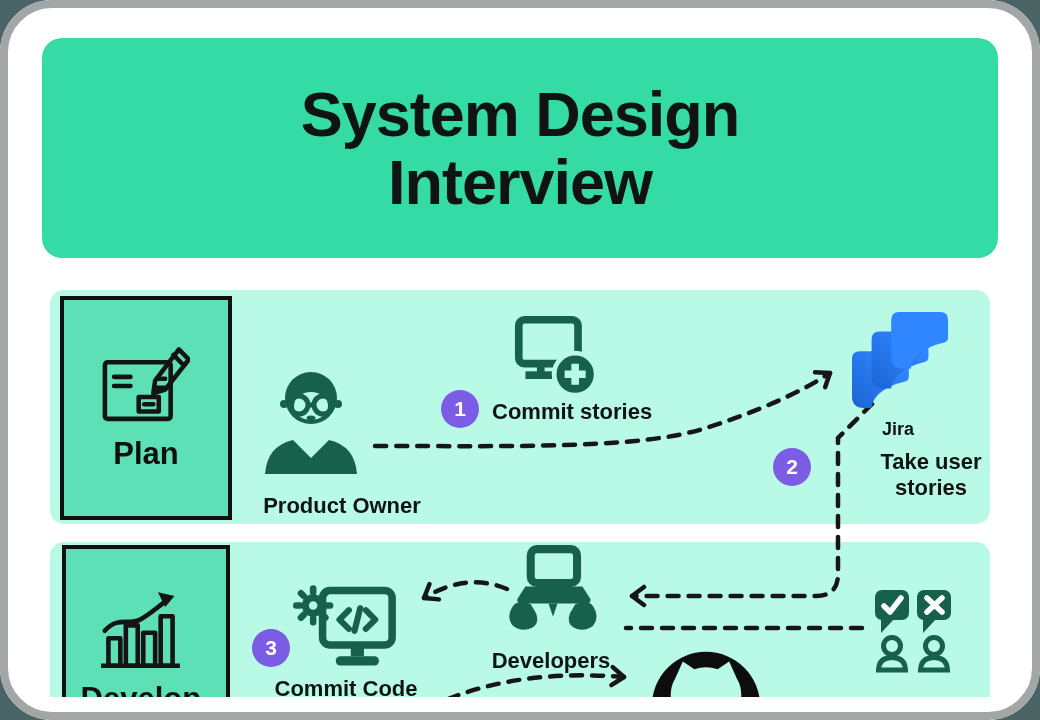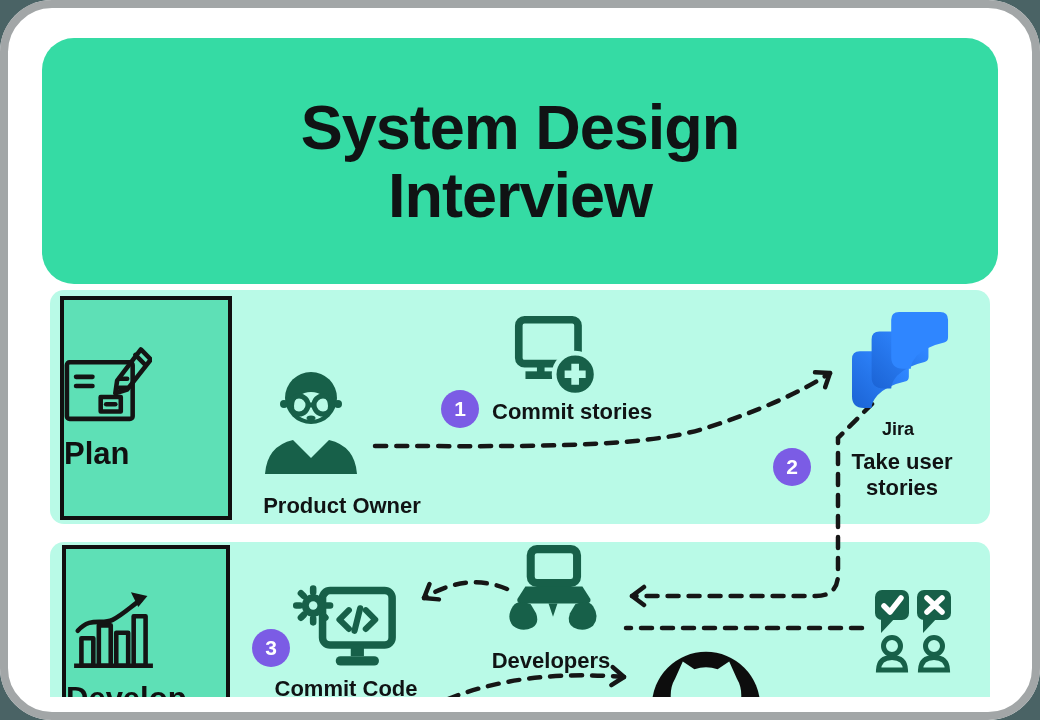--- a/index.html
+++ b/index.html
@@ -2,30 +2,30 @@
 <html><head>
 <meta charset="utf-8">
 <style>
   html,body{margin:0;padding:0;background:#4A6365;}
   .canvas{position:relative;width:1040px;height:720px;background:#4A6365;overflow:hidden;
           font-family:"Liberation Sans", sans-serif;color:#131313;}
   .card{position:absolute;inset:0;background:#ffffff;border-radius:52px;}
   .card-ring{position:absolute;inset:0;border:8px solid #A2A6A7;border-radius:52px;box-sizing:border-box;pointer-events:none;z-index:40;}
   .content{position:absolute;inset:0;clip-path:inset(0 0 23px 0);z-index:2;}
 
-  .banner{position:absolute;left:42px;top:38px;width:956px;height:246px;background:#35DBA4;border-radius:32px;
+  .banner{position:absolute;left:42px;top:38px;width:956px;height:220px;background:#35DBA4;border-radius:20px;
           display:flex;align-items:center;justify-content:center;}
   .banner-text{width:680px;text-align:center;font-size:63px;line-height:1.08;font-weight:700;letter-spacing:-1px;color:#101314;}
 
   .band{position:absolute;left:50px;width:940px;background:#B9FAE7;border-radius:14px;}
   .band.plan{top:290px;height:234px;}
   .band.develop{top:542px;height:226px;}
 
   .stagebox{position:absolute;background:#5EE0B6;border:4px solid #101010;box-sizing:border-box;
-            display:flex;flex-direction:column;}
+            display:flex;flex-direction:column;align-items:center;}
   .stagebox.plan{left:60px;top:296px;width:172px;height:224px;justify-content:center;}
   .stagebox.develop{left:62px;top:545px;width:168px;height:220px;padding-top:36px;}
   .stage-label{font-size:31px;font-weight:700;margin-top:8px;color:#101010;}
 
   .lbl{position:absolute;font-weight:700;font-size:22px;color:#101314;text-align:center;}
   .badge{position:absolute;width:38px;height:38px;border-radius:50%;background:#7B5CE5;color:#fff;
          display:flex;align-items:center;justify-content:center;font-weight:700;font-size:21px;}
 
   .abs{position:absolute;}
   svg{display:block;}
@@ -114,21 +114,21 @@
             <stop offset="0.8" stop-color="#2F86FF"></stop>
         </linearGradient>
       </defs>
       <g>
         <path transform="translate(0,40)" fill="url(#jg)" d="M8 0 H50 Q58 0 58 8 V26 Q58 30 54 31 Q36 35 26 45 Q20 52 20 58 H12 Q0 58 0 46 V8 Q0 0 8 0 Z"></path>
         <path transform="translate(20,20)" fill="url(#jg)" d="M8 0 H50 Q58 0 58 8 V26 Q58 30 54 31 Q36 35 26 45 Q20 52 20 58 H12 Q0 58 0 46 V8 Q0 0 8 0 Z"></path>
         <path transform="translate(40,0)" d="M8 0 H50 Q58 0 58 8 V26 Q58 30 54 31 Q36 35 26 45 Q20 52 20 58 H12 Q0 58 0 46 V8 Q0 0 8 0 Z" fill="#2F86FF"></path>
       </g>
     </svg>
     <div class="lbl" style="left:843px;top:419px;width:110px;font-size:18px;">Jira</div>
-    <div class="lbl" style="left:837px;top:449px;width:130px;line-height:1.18;">Take user stories</div>
+    <div class="lbl" style="left:837px;top:449px;width:130px;line-height:1.18;padding-left:29px;">Take user stories</div>
     <div class="badge" style="left:773px;top:448px;">
       <span>2</span>
     </div>
 
     <div class="stagebox develop">
       <svg width="106" height="88" viewBox="0 0 110 96">
         <g fill="none" stroke="#141414" stroke-width="5" stroke-linejoin="round">
           <rect x="14" y="58" width="13" height="30"></rect>
           <rect x="33" y="44" width="13" height="44"></rect>
           <rect x="52" y="52" width="13" height="36"></rect>

